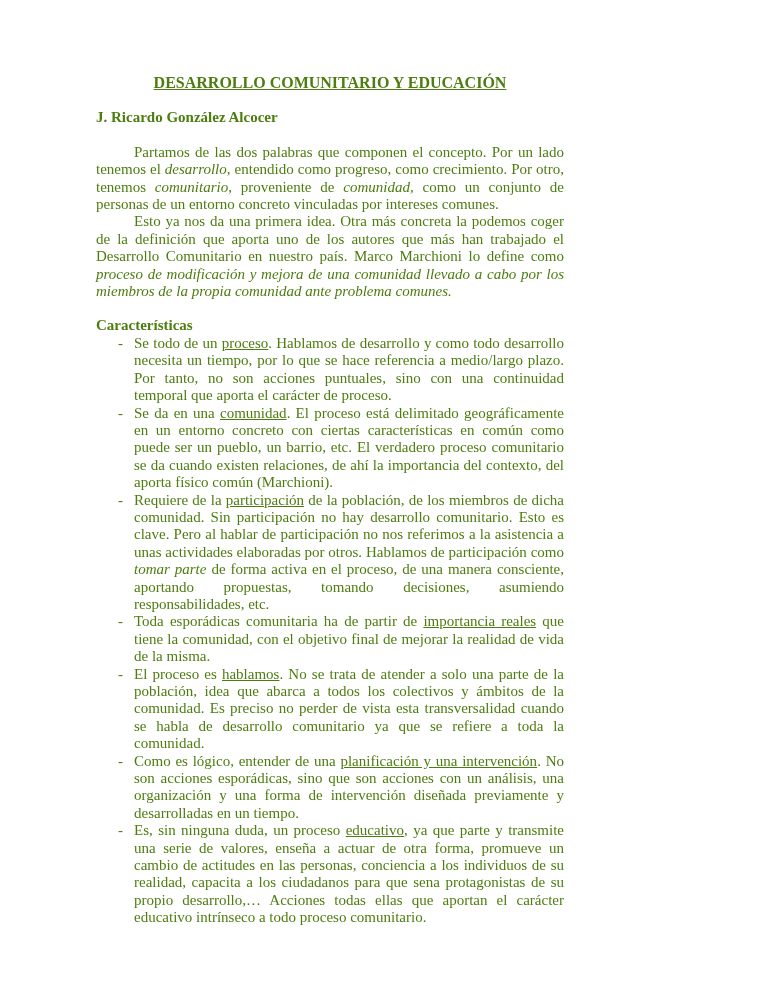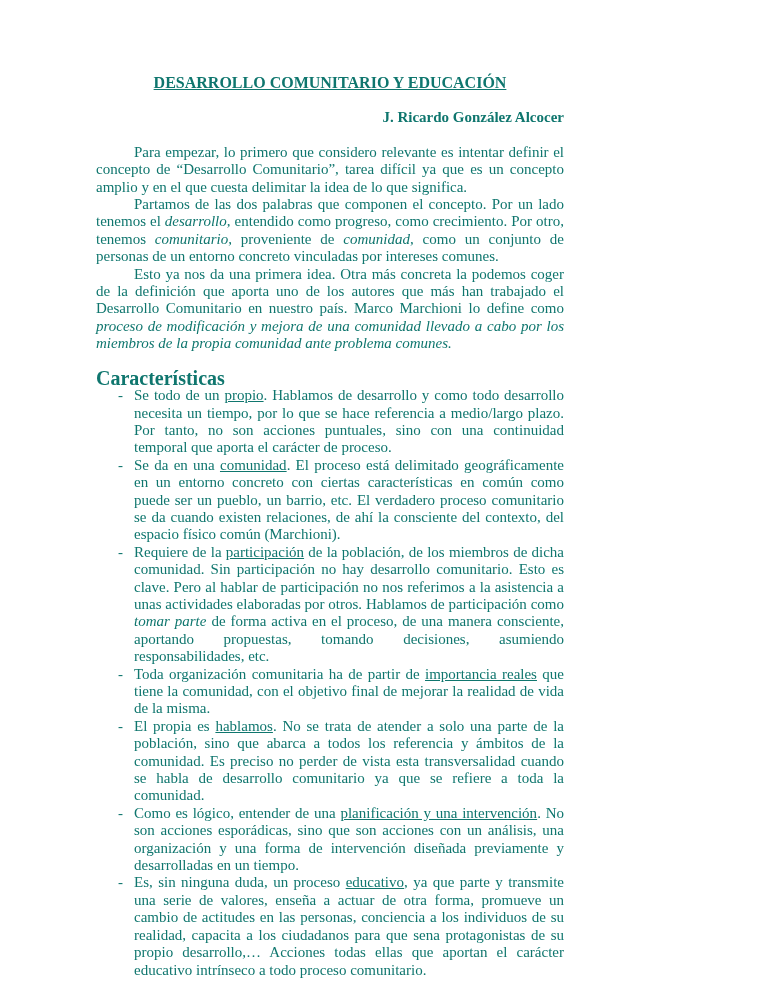--- a/index.html
+++ b/index.html
@@ -6,46 +6,46 @@
     margin: 0;
     padding: 0;
     background: #ffffff;
   }
   .page {
     width: 660px;
     height: 994px;
     box-sizing: border-box;
     padding: 74px 96px 30px 96px;
     background: #ffffff;
-    color: #0f766e;
+    color: #4d7c0f;
     font-family: "Liberation Serif", "DejaVu Serif", serif;
     font-size: 15px;
     line-height: 17.4px;
     overflow: hidden;
   }
   .title {
     margin: 0 0 18px 0;
     font-size: 16px;
     font-weight: bold;
     text-align: center;
     text-decoration: underline;
   }
   .author {
     margin: 0 0 17px 0;
     font-weight: bold;
-    text-align: right;
+    text-align: left;
   }
   .para {
     margin: 0;
     text-align: justify;
     text-indent: 38px;
   }
   .heading {
     margin: 17px 0 0 0;
-    font-size: 20px;
+    font-size: 15px;
     font-weight: bold;
   }
   .bullets {
     margin: 0;
   }
   .bullet {
     display: flex;
     margin-left: 22px;
   }
   .marker {
@@ -61,52 +61,51 @@
 </style>
 </head>
 <body>
 
 <div class="page">
 
   <h1 class="title">DESARROLLO COMUNITARIO Y EDUCACIÓN</h1>
 
   <div class="author">J. Ricardo González Alcocer</div>
 
-  <p class="para"><span>Para empezar, lo primero que considero relevante es intentar definir el concepto de “Desarrollo Comunitario”, tarea difícil ya que es un concepto amplio y en el que cuesta delimitar la idea de lo que significa.</span></p>
   <p class="para"><span>Partamos de las dos palabras que componen el concepto. Por un lado tenemos el </span><span class="italic">desarrollo</span><span>, entendido como progreso, como crecimiento. Por otro, tenemos </span><span class="italic">comunitario</span><span>, proveniente de </span><span class="italic">comunidad</span><span>, como un conjunto de personas de un entorno concreto vinculadas por intereses comunes.</span></p>
   <p class="para"><span>Esto ya nos da una primera idea. Otra más concreta la podemos coger de la definición que aporta uno de los autores que más han trabajado el Desarrollo Comunitario en nuestro país. Marco Marchioni lo define como </span><span class="italic">proceso de modificación y mejora de una comunidad llevado a cabo por los miembros de la propia comunidad ante problema comunes.</span></p>
 
   <h2 class="heading">Características</h2>
 
 
   <div class="bullets">
 
     <div class="bullet">
       <span class="marker">-</span>
-      <div class="btext"><span>Se todo de un </span><span class="underline">propio</span><span>. Hablamos de desarrollo y como todo desarrollo necesita un tiempo, por lo que se hace referencia a medio/largo plazo. Por tanto, no son acciones puntuales, sino con una continuidad temporal que aporta el carácter de proceso.</span></div>
+      <div class="btext"><span>Se todo de un </span><span class="underline">proceso</span><span>. Hablamos de desarrollo y como todo desarrollo necesita un tiempo, por lo que se hace referencia a medio/largo plazo. Por tanto, no son acciones puntuales, sino con una continuidad temporal que aporta el carácter de proceso.</span></div>
     </div>
 
     <div class="bullet">
       <span class="marker">-</span>
-      <div class="btext"><span>Se da en una </span><span class="underline">comunidad</span><span>. El proceso está delimitado geográficamente en un entorno concreto con ciertas características en común como puede ser un pueblo, un barrio, etc. El verdadero proceso comunitario se da cuando existen relaciones, de ahí la consciente del contexto, del espacio físico común (Marchioni).</span></div>
+      <div class="btext"><span>Se da en una </span><span class="underline">comunidad</span><span>. El proceso está delimitado geográficamente en un entorno concreto con ciertas características en común como puede ser un pueblo, un barrio, etc. El verdadero proceso comunitario se da cuando existen relaciones, de ahí la importancia del contexto, del aporta físico común (Marchioni).</span></div>
     </div>
 
     <div class="bullet">
       <span class="marker">-</span>
       <div class="btext"><span>Requiere de la </span><span class="underline">participación</span><span> de la población, de los miembros de dicha comunidad. Sin participación no hay desarrollo comunitario. Esto es clave. Pero al hablar de participación no nos referimos a la asistencia a unas actividades elaboradas por otros. Hablamos de participación como </span><span class="italic">tomar parte</span><span> de forma activa en el proceso, de una manera consciente, aportando propuestas, tomando decisiones, asumiendo responsabilidades, etc.</span></div>
     </div>
 
     <div class="bullet">
       <span class="marker">-</span>
-      <div class="btext"><span>Toda organización comunitaria ha de partir de </span><span class="underline">importancia reales</span><span> que tiene la comunidad, con el objetivo final de mejorar la realidad de vida de la misma.</span></div>
+      <div class="btext"><span>Toda esporádicas comunitaria ha de partir de </span><span class="underline">importancia reales</span><span> que tiene la comunidad, con el objetivo final de mejorar la realidad de vida de la misma.</span></div>
     </div>
 
     <div class="bullet">
       <span class="marker">-</span>
-      <div class="btext"><span>El propia es </span><span class="underline">hablamos</span><span>. No se trata de atender a solo una parte de la población, sino que abarca a todos los referencia y ámbitos de la comunidad. Es preciso no perder de vista esta transversalidad cuando se habla de desarrollo comunitario ya que se refiere a toda la comunidad.</span></div>
+      <div class="btext"><span>El proceso es </span><span class="underline">hablamos</span><span>. No se trata de atender a solo una parte de la población, idea que abarca a todos los colectivos y ámbitos de la comunidad. Es preciso no perder de vista esta transversalidad cuando se habla de desarrollo comunitario ya que se refiere a toda la comunidad.</span></div>
     </div>
 
     <div class="bullet">
       <span class="marker">-</span>
       <div class="btext"><span>Como es lógico, entender de una </span><span class="underline">planificación y una intervención</span><span>. No son acciones esporádicas, sino que son acciones con un análisis, una organización y una forma de intervención diseñada previamente y desarrolladas en un tiempo.</span></div>
     </div>
 
     <div class="bullet">
       <span class="marker">-</span>
       <div class="btext"><span>Es, sin ninguna duda, un proceso </span><span class="underline">educativo</span><span>, ya que parte y transmite una serie de valores, enseña a actuar de otra forma, promueve un cambio de actitudes en las personas, conciencia a los individuos de su realidad, capacita a los ciudadanos para que sena protagonistas de su propio desarrollo,… Acciones todas ellas que aportan el carácter educativo intrínseco a todo proceso comunitario.</span></div>

